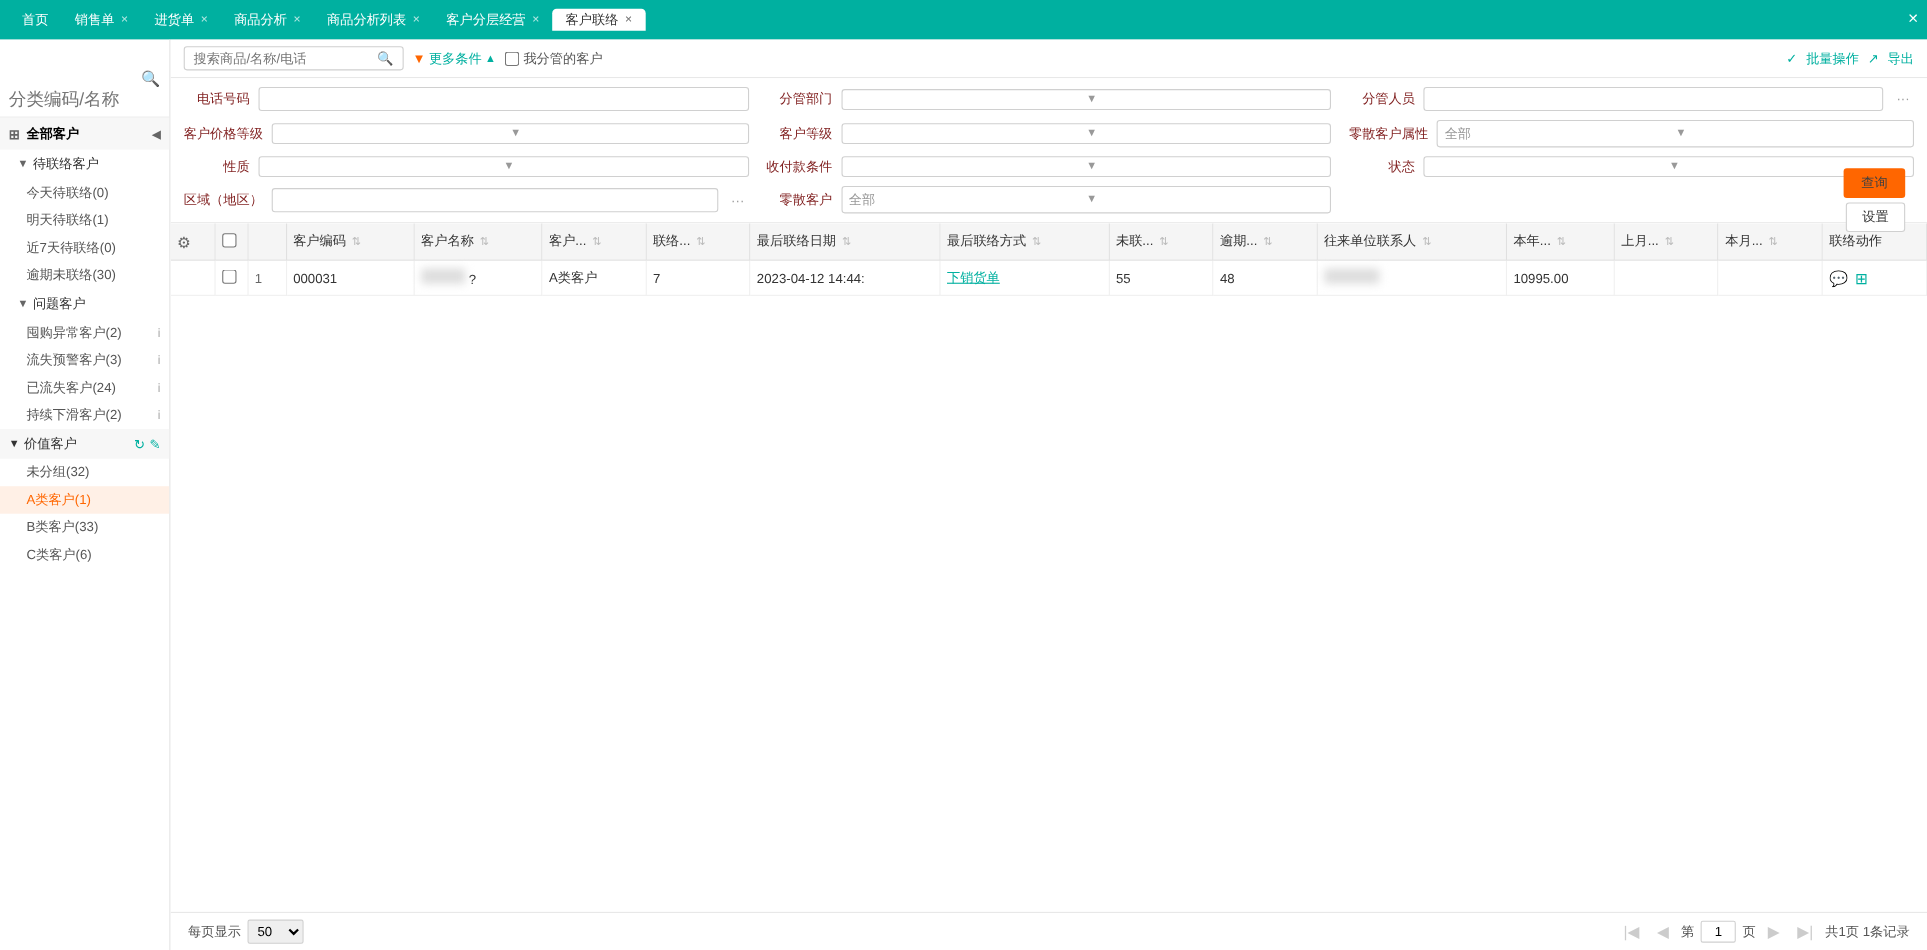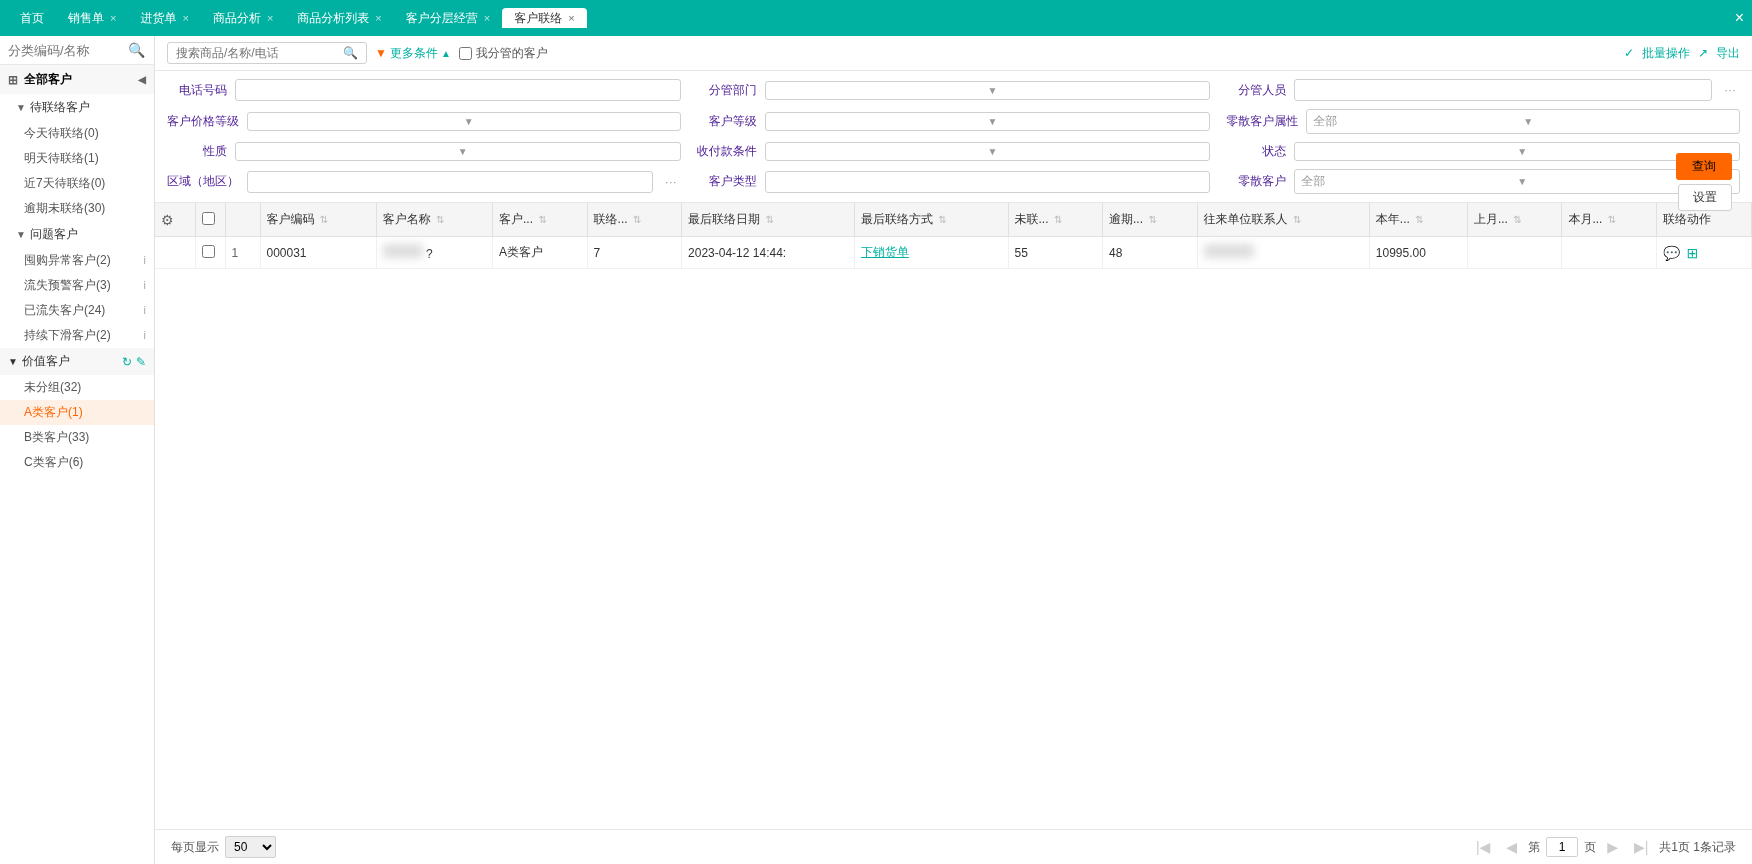--- a/index.html
+++ b/index.html
@@ -22,21 +22,21 @@
 
     
     .sidebar {
       width: 155px; background: #fff; border-right: 1px solid #e0e0e0;
       display: flex; flex-direction: column; overflow-y: auto; flex-shrink: 0;
     }
     .sidebar-search {
       display: flex; align-items: center; padding: 6px 8px; border-bottom: 1px solid #e8e8e8;
     }
     .sidebar-search input {
-      border: none; outline: none; font-size: 13px; color: #999; width: 100%;
+      border: none; outline: none; font-size: 16px; color: #999; width: 100%; margin-top: 40px;
     }
     .sidebar-search .search-icon { color: #00b0a0; cursor: pointer; font-size: 14px; }
     
     .sidebar-section-header {
       display: flex; align-items: center; padding: 6px 8px; font-weight: bold; font-size: 13px;
       background: #f7f7f7; cursor: pointer;
     }
     .sidebar-section-header .grid-icon { margin-right: 6px; color: #666; }
     .sidebar-section-header .collapse-icon { margin-left: auto; color: #666; font-size: 10px; }
     
@@ -76,36 +76,36 @@
     .export-btn { color: #00b0a0; cursor: pointer; font-size: 12px; }
 
     
     .advanced-filter {
       background: #fff; border-bottom: 1px solid #e8e8e8; padding: 8px 12px;
       display: grid; grid-template-columns: repeat(3, 1fr); gap: 8px 16px;
     }
     .filter-row {
       display: flex; align-items: center; gap: 8px;
     }
-    .filter-label { color: #4c1d95; white-space: nowrap; min-width: 60px; text-align: right; }
+    .filter-label { color: #7f1d1d; white-space: nowrap; min-width: 60px; text-align: right; }
     .filter-input {
       flex: 1; border: 1px solid #d0d0d0; border-radius: 3px; padding: 3px 6px;
       font-size: 12px; color: #333; outline: none;
     }
     .filter-select {
       flex: 1; display: flex; align-items: center; border: 1px solid #d0d0d0;
       border-radius: 3px; padding: 3px 6px; background: #fff; cursor: pointer; position: relative;
     }
     .filter-select span { flex: 1; color: #999; font-size: 12px; }
     .filter-select .arrow { color: #999; font-size: 10px; }
     .filter-dotdot { color: #999; cursor: pointer; font-size: 12px; padding: 3px 4px; }
     
     .action-btns { display: flex; flex-direction: column; gap: 4px; align-items: flex-end; padding: 4px; }
     .btn-query {
-      background: #ff6600; color: #000000; border: none; border-radius: 3px;
+      background: #ff6600; color: #404040; border: none; border-radius: 3px;
       padding: 5px 16px; cursor: pointer; font-size: 12px;
     }
     .btn-settings {
       background: #fff; color: #333; border: 1px solid #d0d0d0; border-radius: 3px;
       padding: 4px 14px; cursor: pointer; font-size: 12px;
     }
 
     
     .table-wrapper { flex: 1; overflow: auto; background: #fff; margin: 0; }
     table { width: 100%; border-collapse: collapse; }
@@ -355,24 +355,20 @@
         <div class="filter-select">
           <span></span>
           <span class="arrow">▼</span>
         </div>
       </div>
 
       <div class="filter-row">
         <span class="filter-label">区域（地区）</span>
         <input class="filter-input" type="text" style="flex: 1 1 0%;">
         <span class="filter-dotdot">···</span>
-      </div>
-      <div class="filter-row">
-        <span class="filter-label">客户类型</span>
-        <input class="filter-input" type="text" style="">
       </div>
       <div class="filter-row">
         <span class="filter-label">零散客户</span>
         <div class="filter-select">
           <span>全部</span>
           <span class="arrow">▼</span>
         </div>
         <div class="action-btns" style="position:absolute; right:16px; display:flex; flex-direction:column; gap:4px;">
           <button class="btn-query">查询</button>
           <button class="btn-settings">设置</button>

